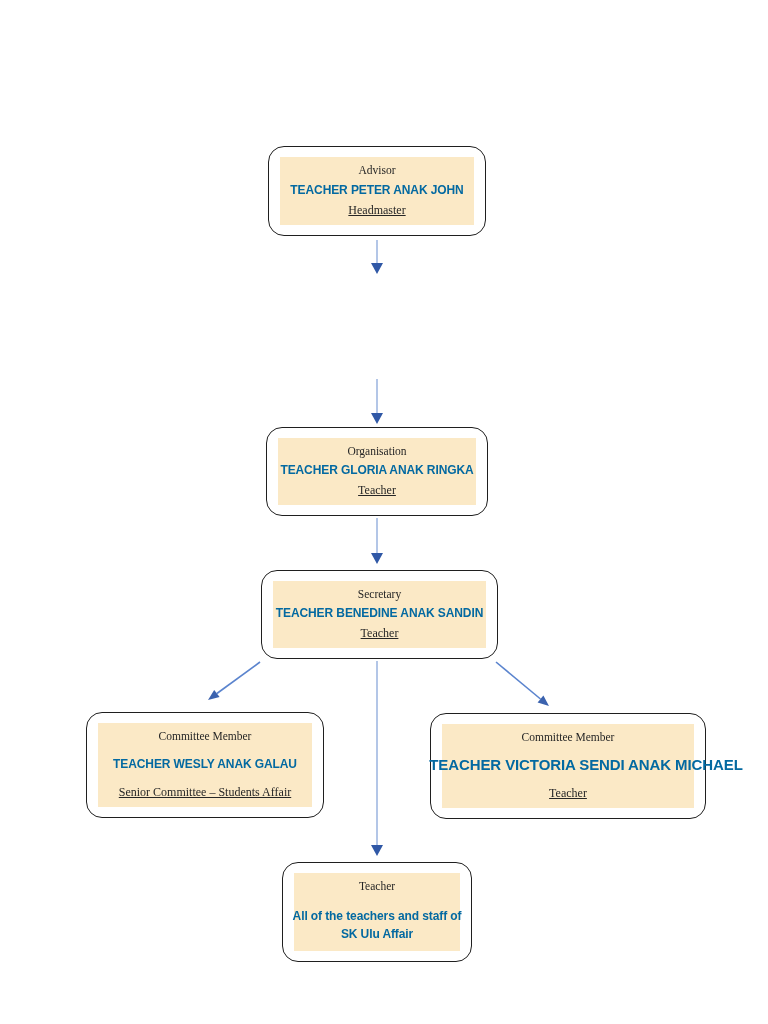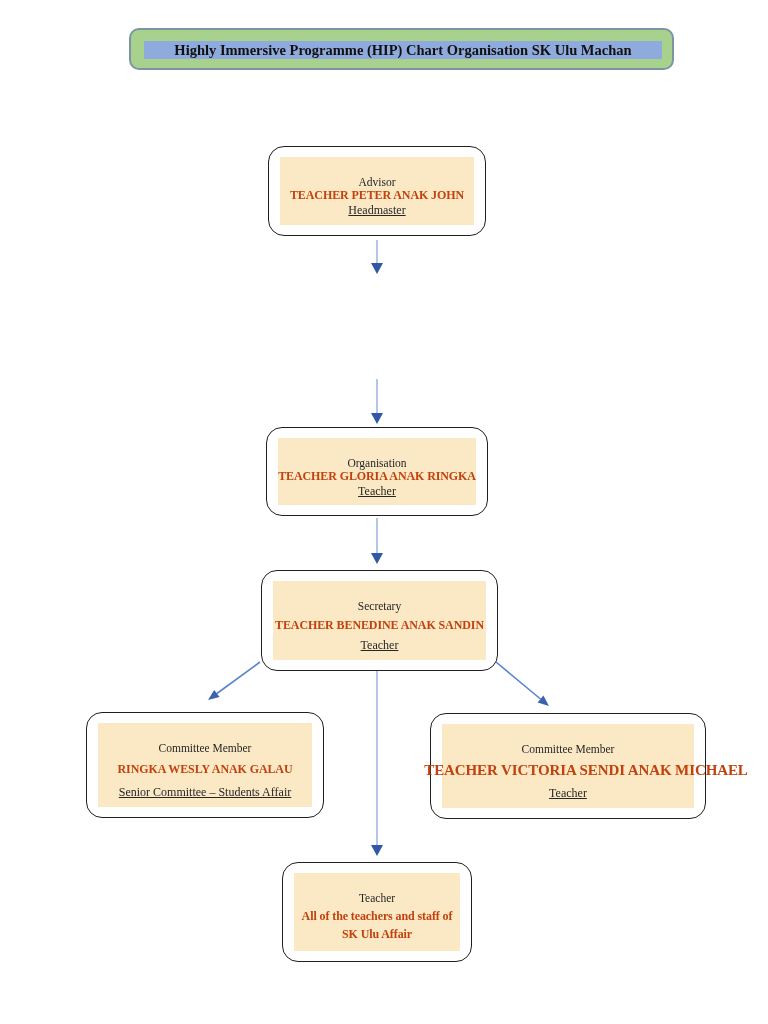--- a/index.html
+++ b/index.html
@@ -57,68 +57,62 @@
     justify-content: space-between;
     align-items: center;
     text-align: center;
     padding: 7px 3px;
   }
   .role {
     font-family: "Liberation Serif", serif;
     font-size: 11.5px;
     color: #262626;
     white-space: nowrap;
-    margin-top: 12px;
   }
   .person {
-    font-family: Liberation Serif, serif;
+    font-family: Liberation Sans, sans-serif;
     font-weight: bold;
     font-size: 12px;
-    color: #c2410c;
+    color: #0369a1;
     white-space: nowrap;
     letter-spacing: -0.1px;
   }
   .subtitle {
     font-family: "Liberation Serif", serif;
     font-size: 12px;
     color: #262626;
     white-space: nowrap;
     text-decoration: underline;
   }
   .person-block { line-height: 1.55; }
   .person-block .person { display: block; }
 
   .node-advisor        { left: 268px; top: 146px; width: 218px; height: 90px; }
   .node-chairman       { left: 245px; top: 278px; width: 247px; height: 96px; }
   .node-coordinator    { left: 266px; top: 427px; width: 222px; height: 89px; }
-  .node-secretary      { left: 261px; top: 570px; width: 237px; height: 101px; }
+  .node-secretary      { left: 261px; top: 570px; width: 237px; height: 89px; }
   .node-committee-left { left:  86px; top: 712px; width: 238px; height: 106px; }
   .node-committee-right{ left: 430px; top: 713px; width: 276px; height: 106px; }
   .node-member         { left: 282px; top: 862px; width: 190px; height: 100px; }
 
   .node-committee-right .person { font-size: 15px; margin-left: 36px; }
 
   
   .arrows {
     position: absolute;
     left: 0; top: 0;
     width: 768px; height: 1024px;
     pointer-events: none;
   }
 </style>
 </head>
 <body>
 
 <div class="page">
 
-  <div class="banner">
-    <div class="banner-band">
-      <span class="banner-text">Highly Immersive Programme (HIP) Chart Organisation SK Ulu Machan</span>
-    </div>
-  </div>
 
   <svg class="arrows" viewBox="0 0 768 1024" xmlns="http://www.w3.org/2000/svg">
 
     <g>
       <line x1="377" y1="240" x2="377" y2="263" stroke="#b3c6e7" stroke-width="2"></line>
       <polygon points="371,263 383,263 377,274" fill="#3058a6"></polygon>
     </g>
 
     <g>
       <line x1="377" y1="379" x2="377" y2="413" stroke="#b3c6e7" stroke-width="2"></line>
@@ -167,21 +161,21 @@
     <div class="node-inner">
       <div class="role">Secretary</div>
       <div class="person">TEACHER BENEDINE ANAK SANDIN</div>
       <div class="subtitle">Teacher</div>
     </div>
   </div>
 
   <div class="node node-committee-left">
     <div class="node-inner">
       <div class="role">Committee Member</div>
-      <div class="person">RINGKA WESLY ANAK GALAU</div>
+      <div class="person">TEACHER WESLY ANAK GALAU</div>
       <div class="subtitle">Senior Committee – Students Affair</div>
     </div>
   </div>
 
   <div class="node node-committee-right">
     <div class="node-inner">
       <div class="role">Committee Member</div>
       <div class="person">TEACHER VICTORIA SENDI ANAK MICHAEL</div>
       <div class="subtitle">Teacher</div>
     </div>

